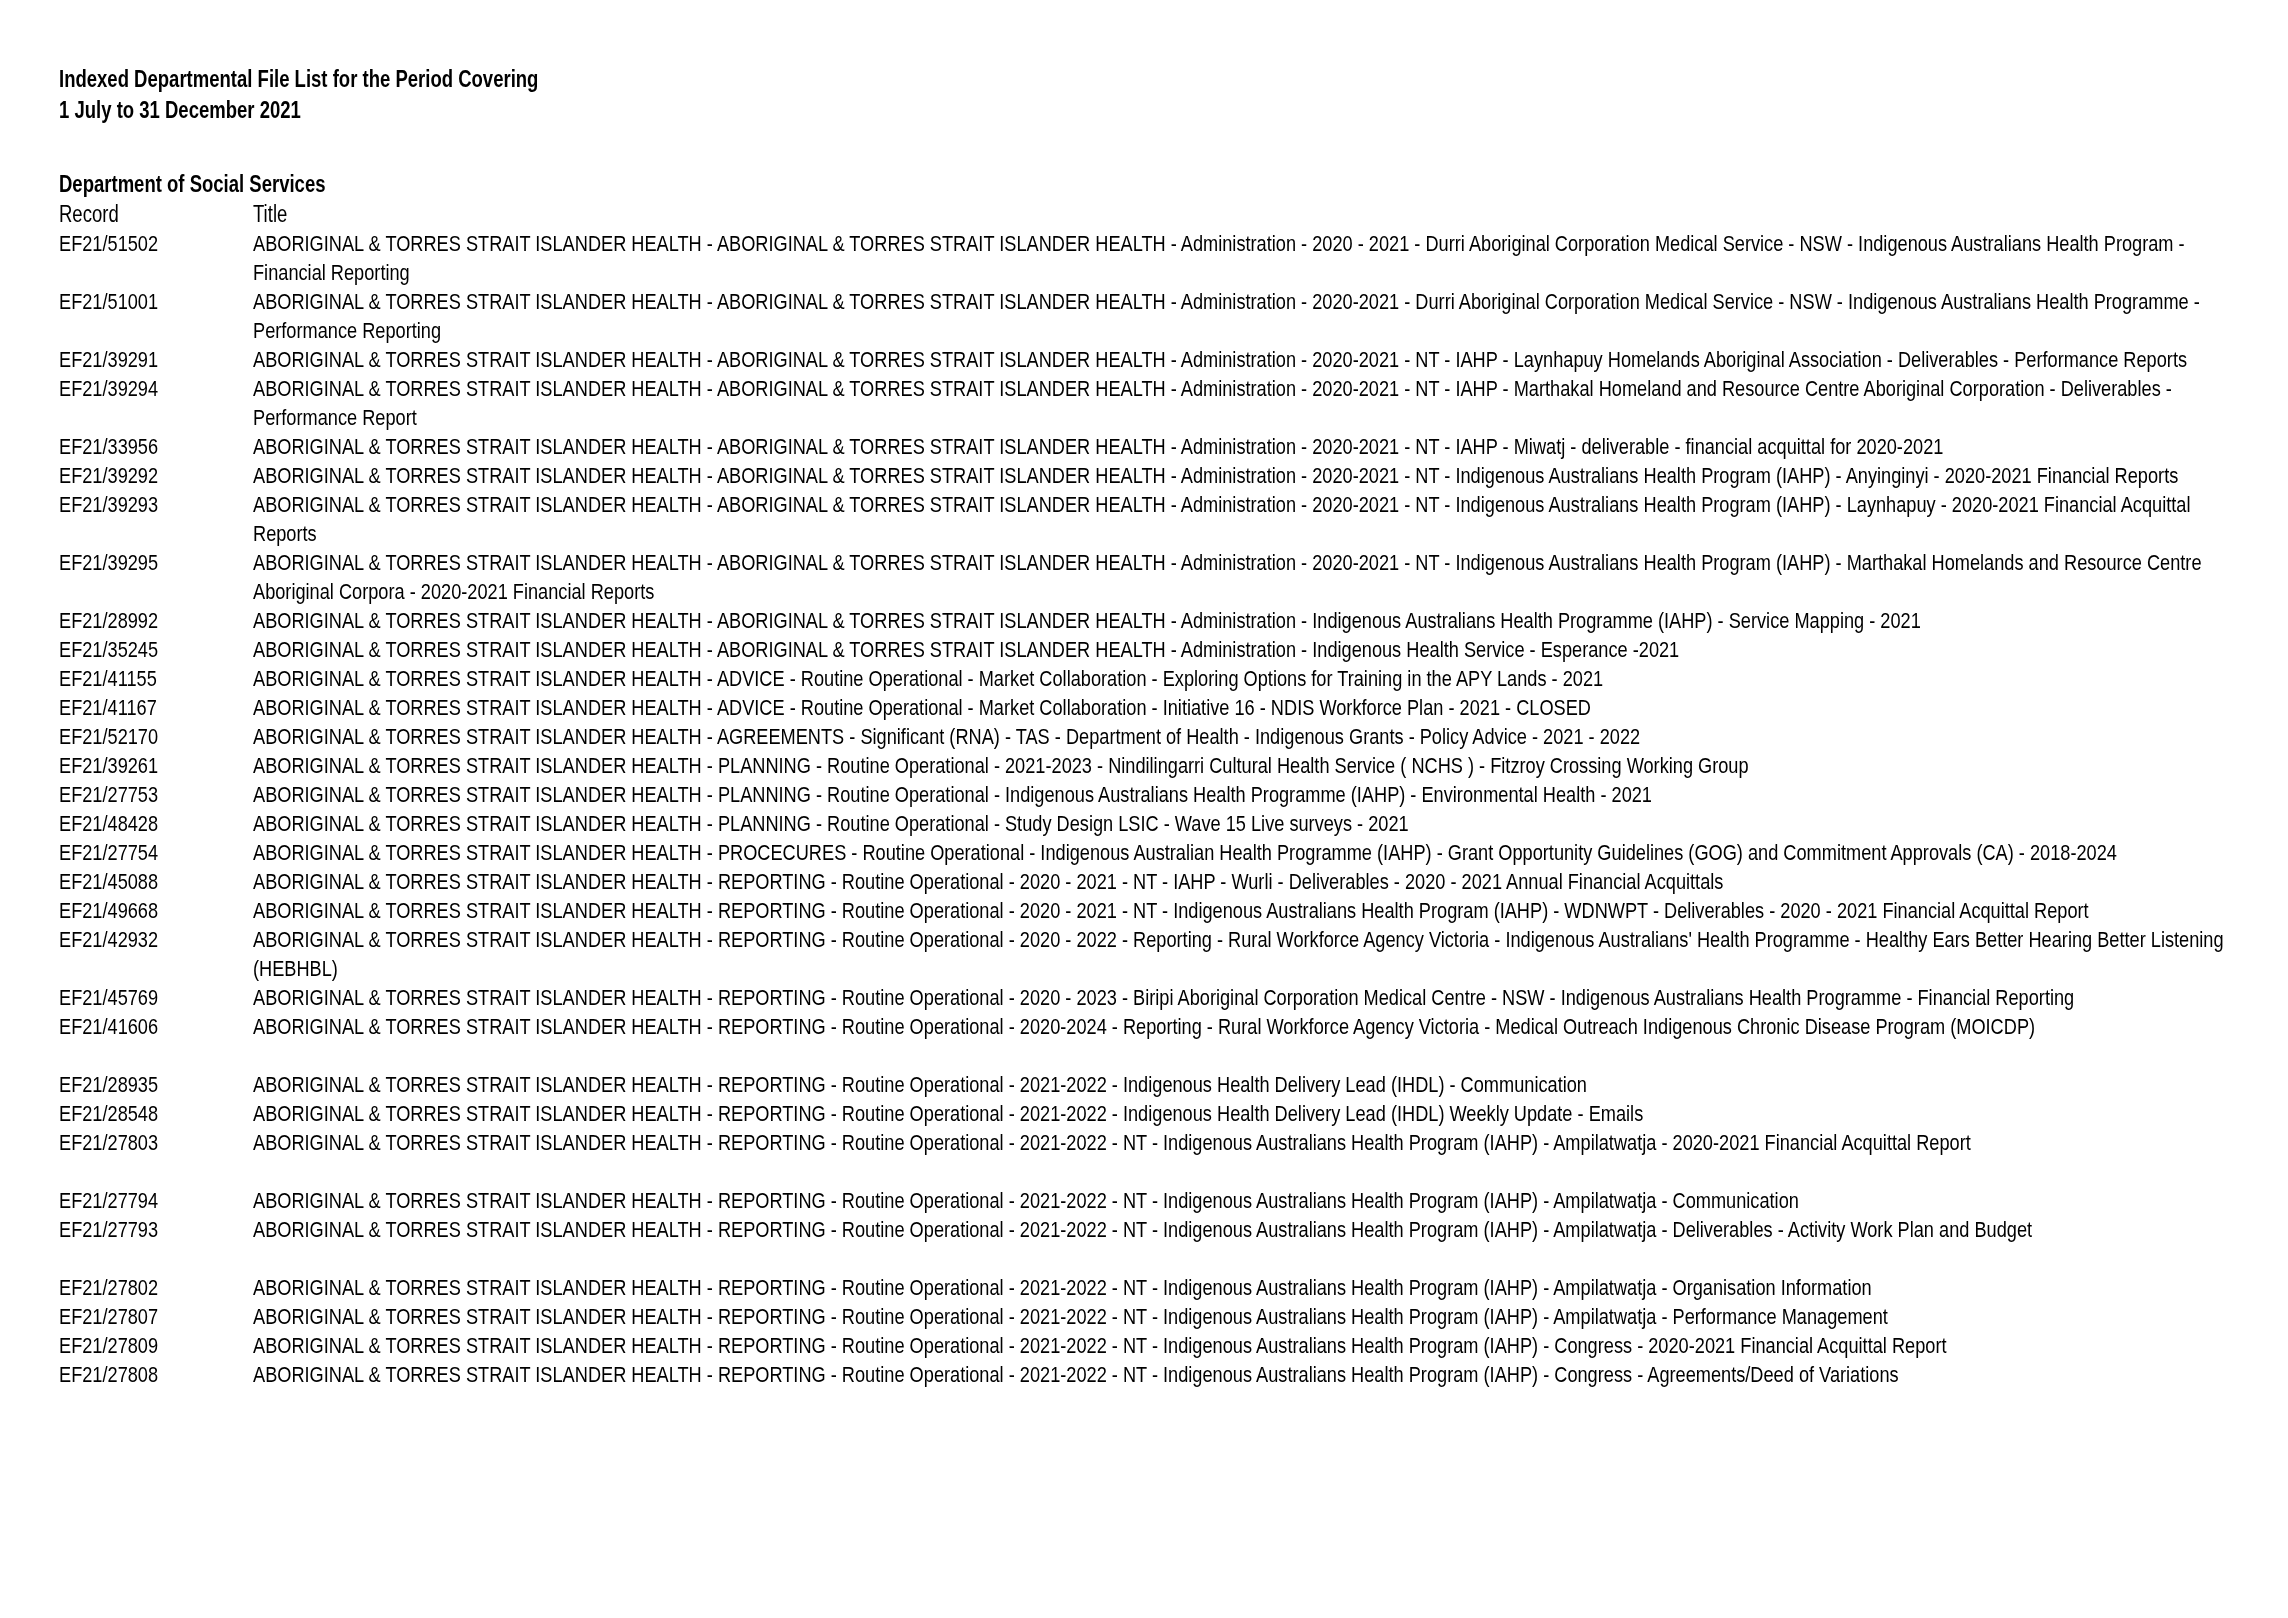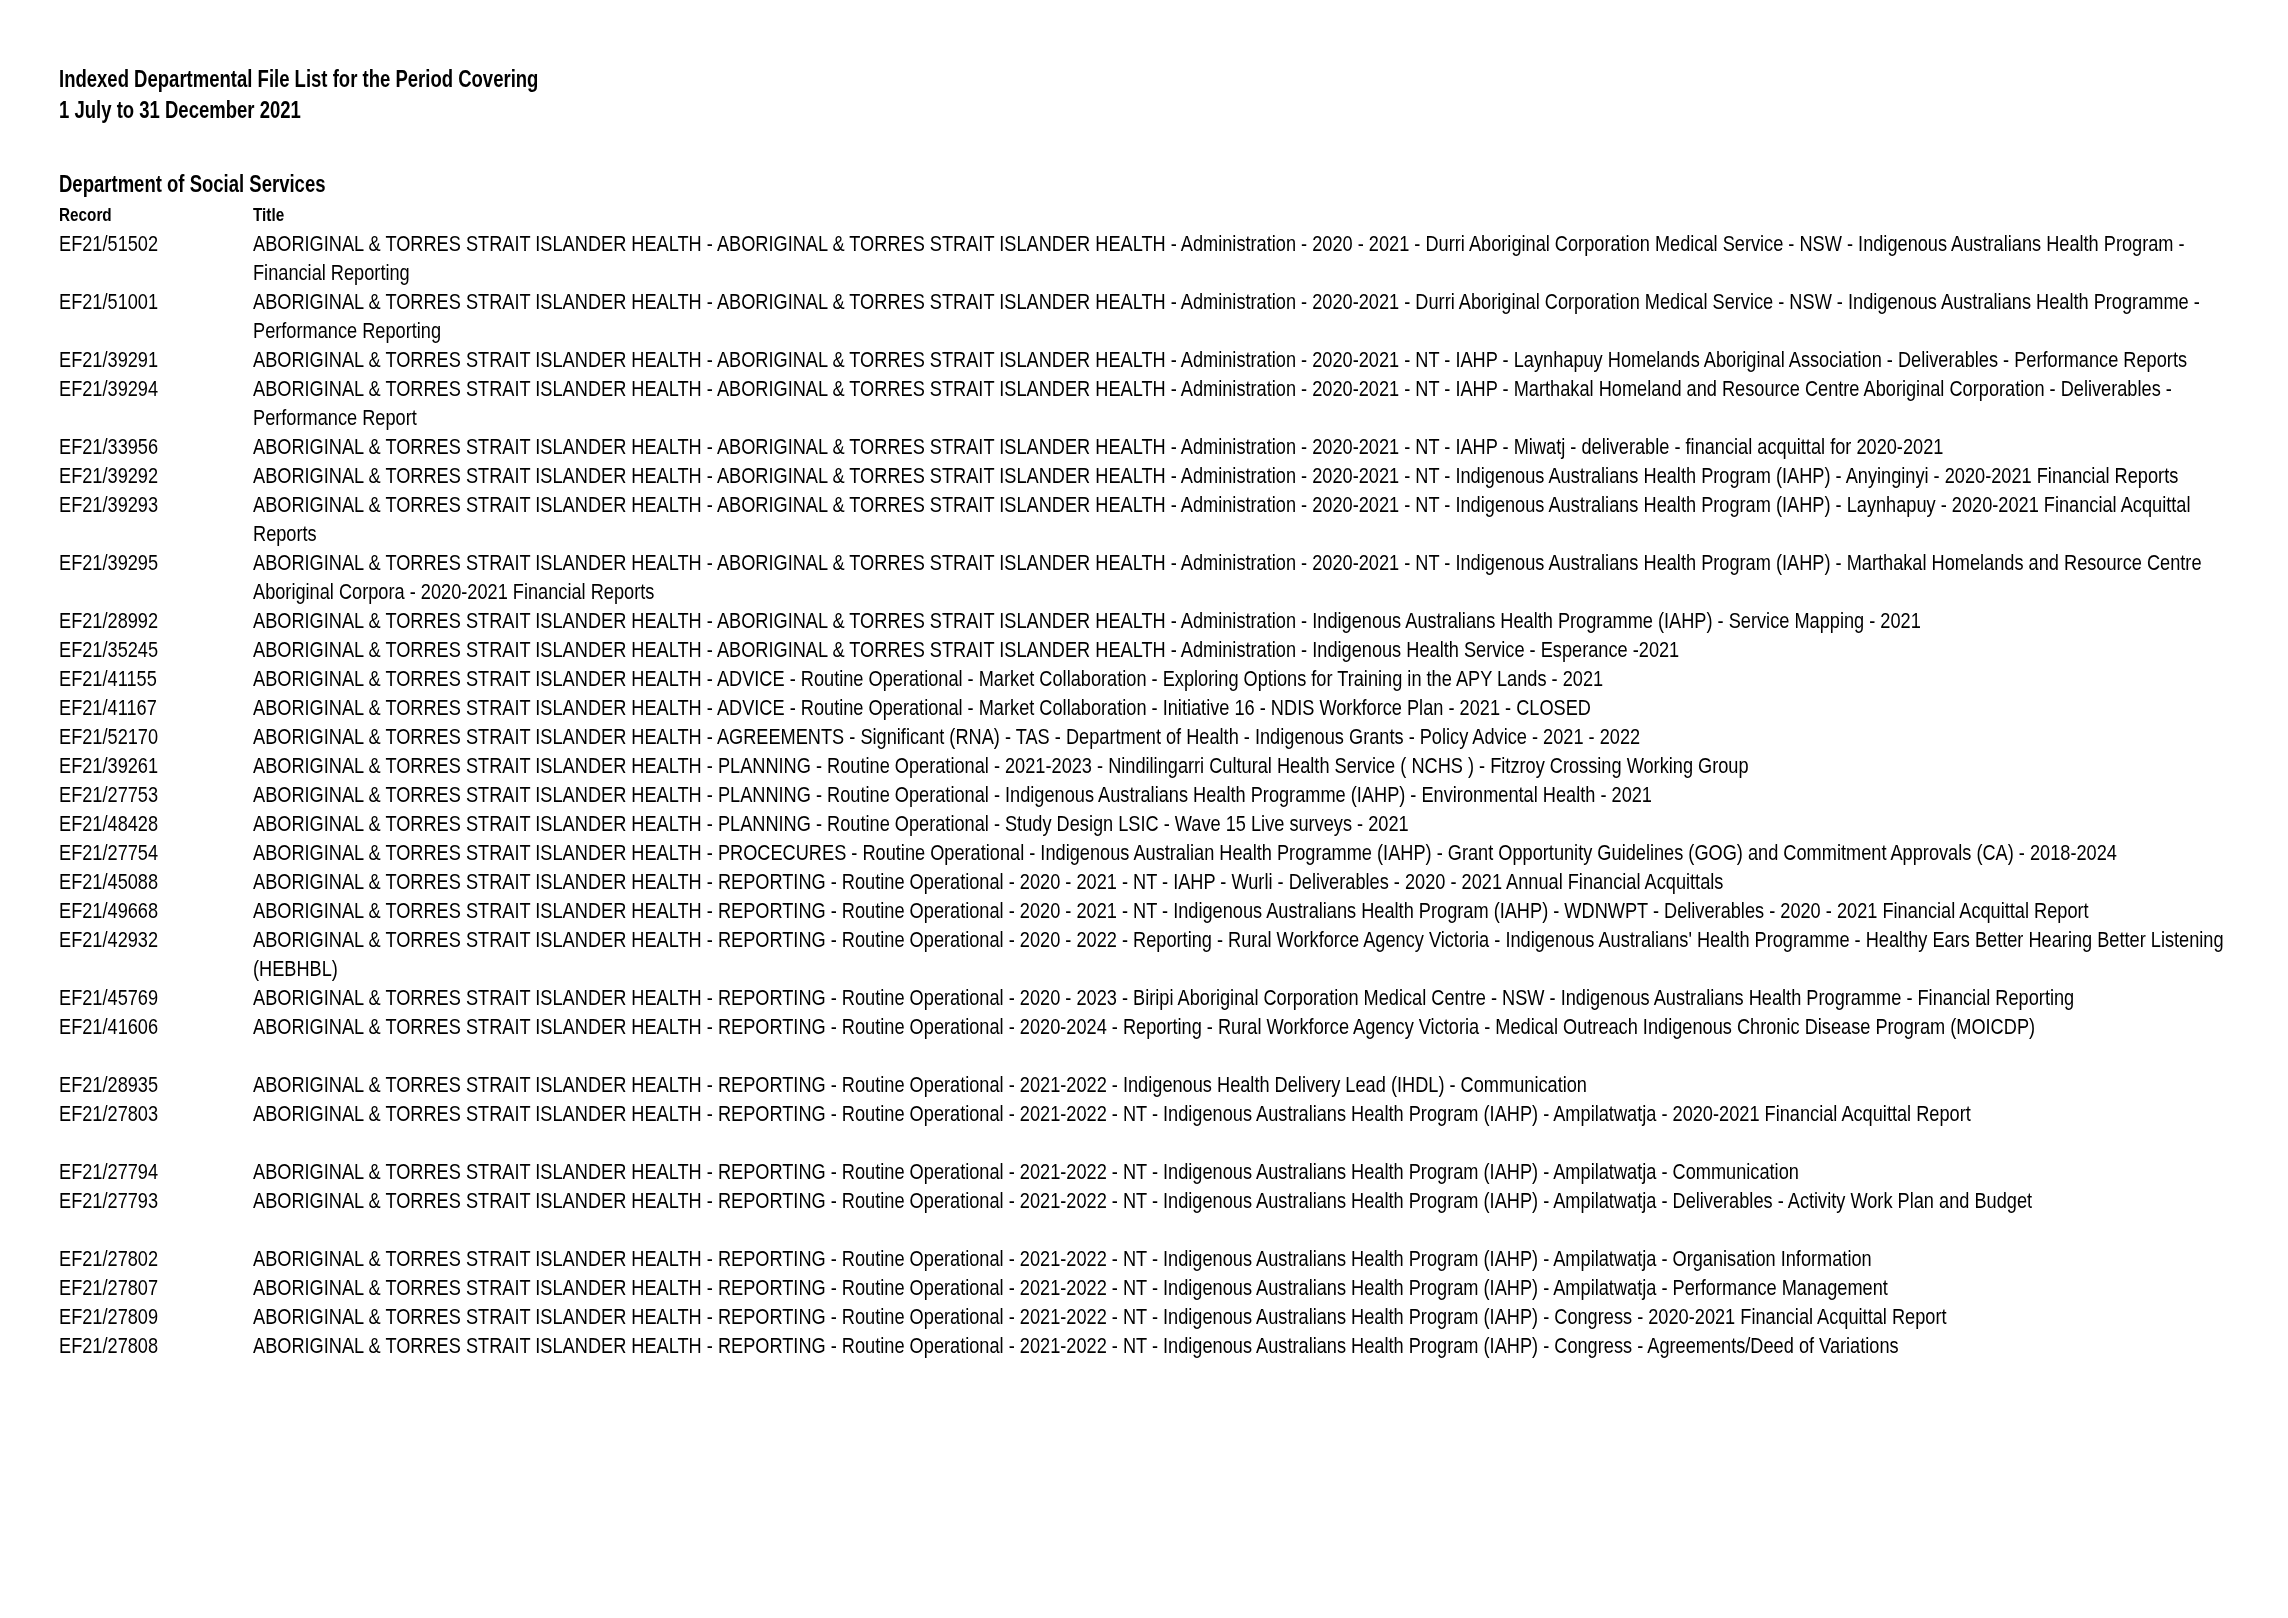--- a/index.html
+++ b/index.html
@@ -56,22 +56,22 @@
 
   table.filelist th,
   table.filelist td {
     vertical-align: top;
     padding: 0;
     margin: 0;
     border: none;
     text-align: left;
   }
   table.filelist th {
-    font-weight: bold;
-    font-size: 19px;
+    font-weight: normal;
+    font-size: 23px;
     line-height: 29px;
     margin-top: 12px;
   }
   .record-cell,
   .title-cell {
     font-weight: normal;
     font-size: 22.6px;
     line-height: 29px;
   }
   .title-cell .narrow {
@@ -245,20 +245,26 @@
           <td class="title-cell">
             <span class="narrow">ABORIGINAL &amp; TORRES STRAIT ISLANDER HEALTH - REPORTING - Routine Operational - 2020-2024 - Reporting - Rural Workforce Agency Victoria - Medical Outreach Indigenous Chronic Disease Program (MOICDP)</span>
           </td>
         </tr>
         <tr>
           <td class="record-cell"><span class="narrow">EF21/28935</span></td>
           <td class="title-cell">
             <span class="narrow">ABORIGINAL &amp; TORRES STRAIT ISLANDER HEALTH - REPORTING - Routine Operational - 2021-2022 - Indigenous Health Delivery Lead (IHDL) - Communication</span>
           </td>
         </tr>
+        <tr>
+          <td class="record-cell"><span class="narrow">EF21/28548</span></td>
+          <td class="title-cell">
+            <span class="narrow">ABORIGINAL &amp; TORRES STRAIT ISLANDER HEALTH - REPORTING - Routine Operational - 2021-2022 - Indigenous Health Delivery Lead (IHDL) Weekly Update - Emails</span>
+          </td>
+        </tr>
         <tr class="gap-after">
           <td class="record-cell"><span class="narrow">EF21/27803</span></td>
           <td class="title-cell">
             <span class="narrow">ABORIGINAL &amp; TORRES STRAIT ISLANDER HEALTH - REPORTING - Routine Operational - 2021-2022 - NT - Indigenous Australians Health Program (IAHP) - Ampilatwatja - 2020-2021 Financial Acquittal Report</span>
           </td>
         </tr>
         <tr>
           <td class="record-cell"><span class="narrow">EF21/27794</span></td>
           <td class="title-cell">
             <span class="narrow">ABORIGINAL &amp; TORRES STRAIT ISLANDER HEALTH - REPORTING - Routine Operational - 2021-2022 - NT - Indigenous Australians Health Program (IAHP) - Ampilatwatja - Communication</span>

